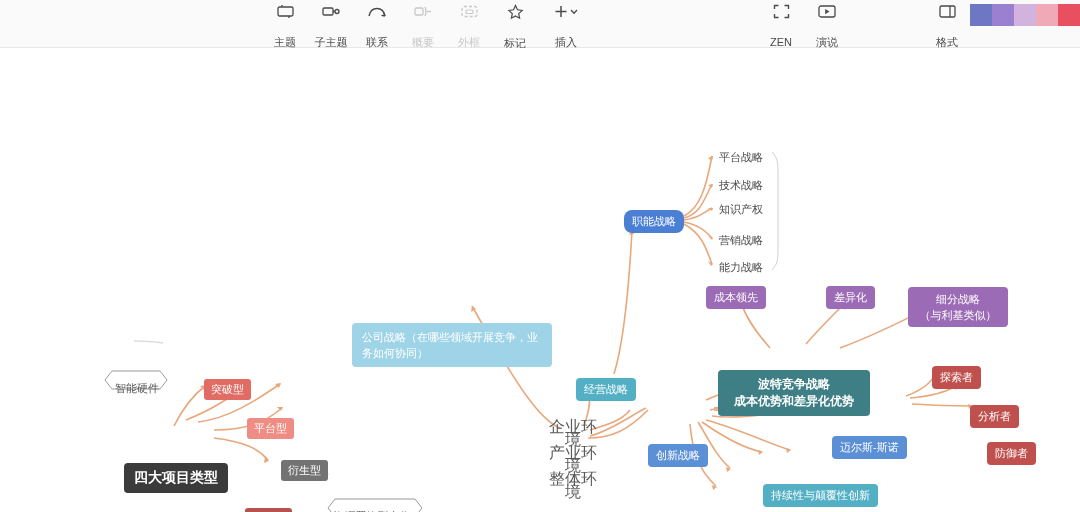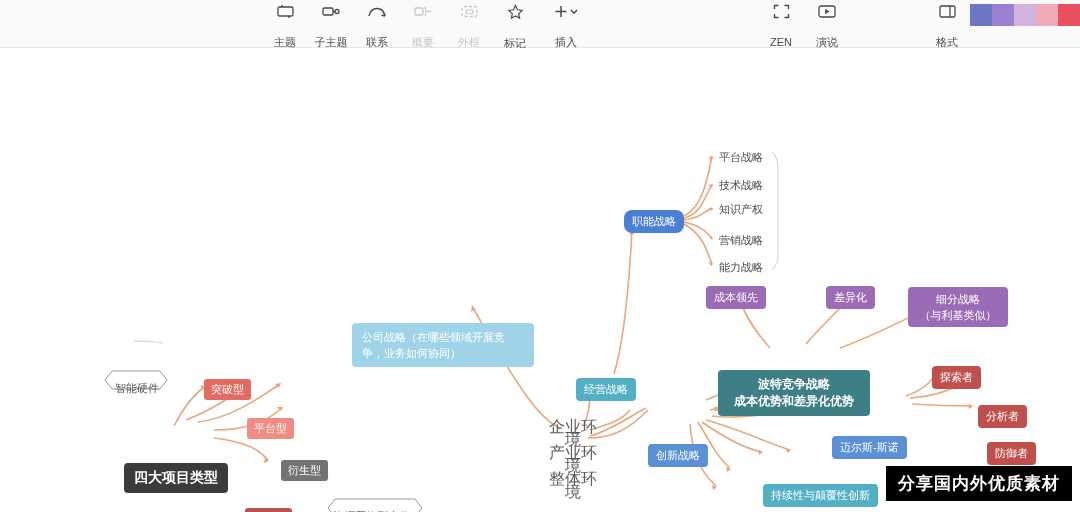--- a/index.html
+++ b/index.html
@@ -261,21 +261,21 @@
   </svg>
 
   <div class="node n-hexlabel" style="left:109px;top:333px;width:56px;">智能硬件</div>
   <div class="node n-dark" style="left:124px;top:415px;">四大项目类型</div>
   <div class="node n-pink" style="left:204px;top:331px;">突破型</div>
   <div class="node n-pinklight" style="left:247px;top:370px;">平台型</div>
   <div class="node n-salmon" style="left:281px;top:412px;">衍生型</div>
   <div class="node n-maroon" style="left:245px;top:460px;">支持型</div>
   <div class="node n-hexlabel" style="left:331px;top:461px;width:82px;">资源置换型合作</div>
 
-  <div class="node n-lightblue" style="left:352px;top:275px;width:182px;">公司战略（在哪些领域开展竞争，业务如何协同）</div>
+  <div class="node n-lightblue" style="left:352px;top:275px;width:200px;">公司战略（在哪些领域开展竞争，业务如何协同）</div>
   <div class="node n-plainsmall" style="left:542px;top:372px;width:62px;">企业环境
 产业环境
 整体环境</div>
   <div class="node n-cyan" style="left:576px;top:330px;">经营战略</div>
   <div class="node n-blue" style="left:624px;top:162px;">职能战略</div>
   <div class="node n-blue2" style="left:648px;top:396px;">创新战略</div>
 
   <div class="node n-plain" style="left:712px;top:99px;">平台战略</div>
   <div class="node n-plain" style="left:712px;top:127px;">技术战略</div>
   <div class="node n-plain" style="left:712px;top:151px;">知识产权</div>
@@ -284,19 +284,18 @@
 
   <div class="node n-purple" style="left:706px;top:238px;">成本领先</div>
   <div class="node n-purple" style="left:826px;top:238px;">差异化</div>
   <div class="node n-purple" style="left:908px;top:239px;width:100px;line-height:16px;">细分战略
 （与利基类似）</div>
   <div class="node n-teal" style="left:718px;top:322px;width:152px;">波特竞争战略
 成本优势和差异化优势</div>
 
   <div class="node n-blue2" style="left:832px;top:388px;">迈尔斯-斯诺</div>
   <div class="node n-red" style="left:932px;top:318px;">探索者</div>
-  <div class="node n-red" style="left:970px;top:357px;margin-left:8px;">分析者</div>
+  <div class="node n-red" style="left:970px;top:357px;">分析者</div>
   <div class="node n-red" style="left:987px;top:394px;">防御者</div>
 
   <div class="node n-cyan" style="left:763px;top:436px;">持续性与颠覆性创新</div>
 
-  <div class="wm2">分享国内外优质素材</div>
 </div>
 
 </body></html>

